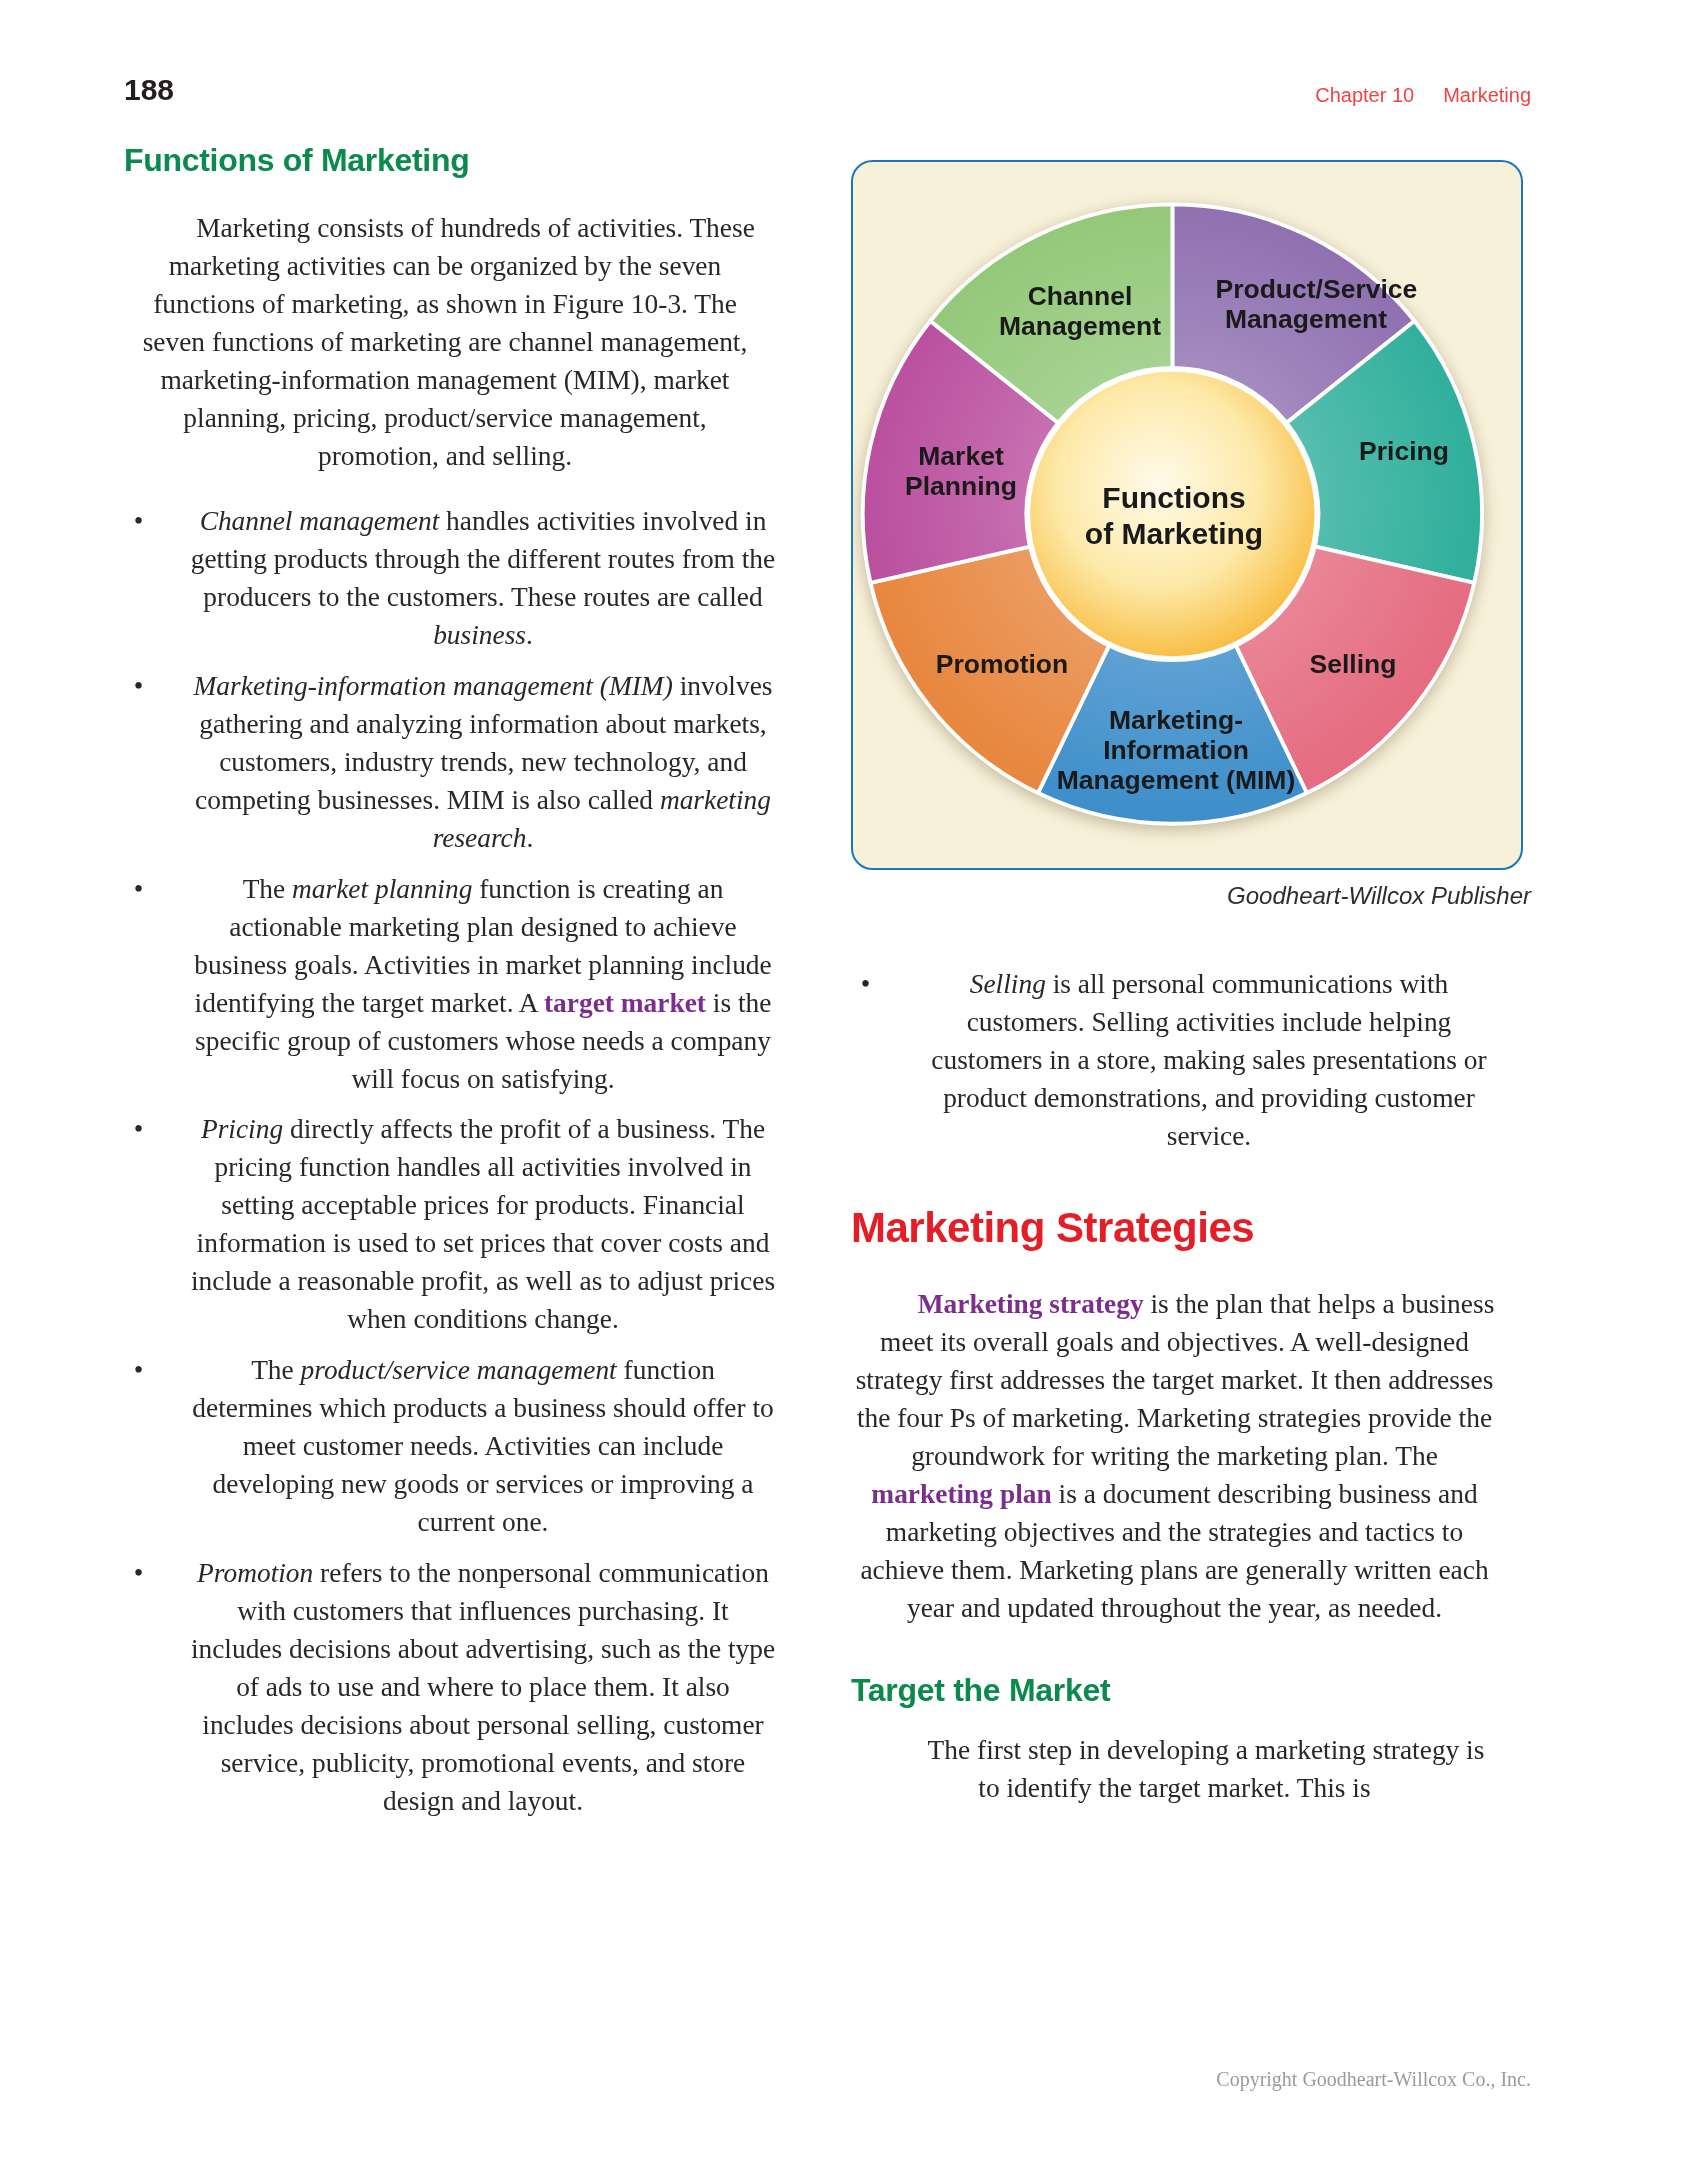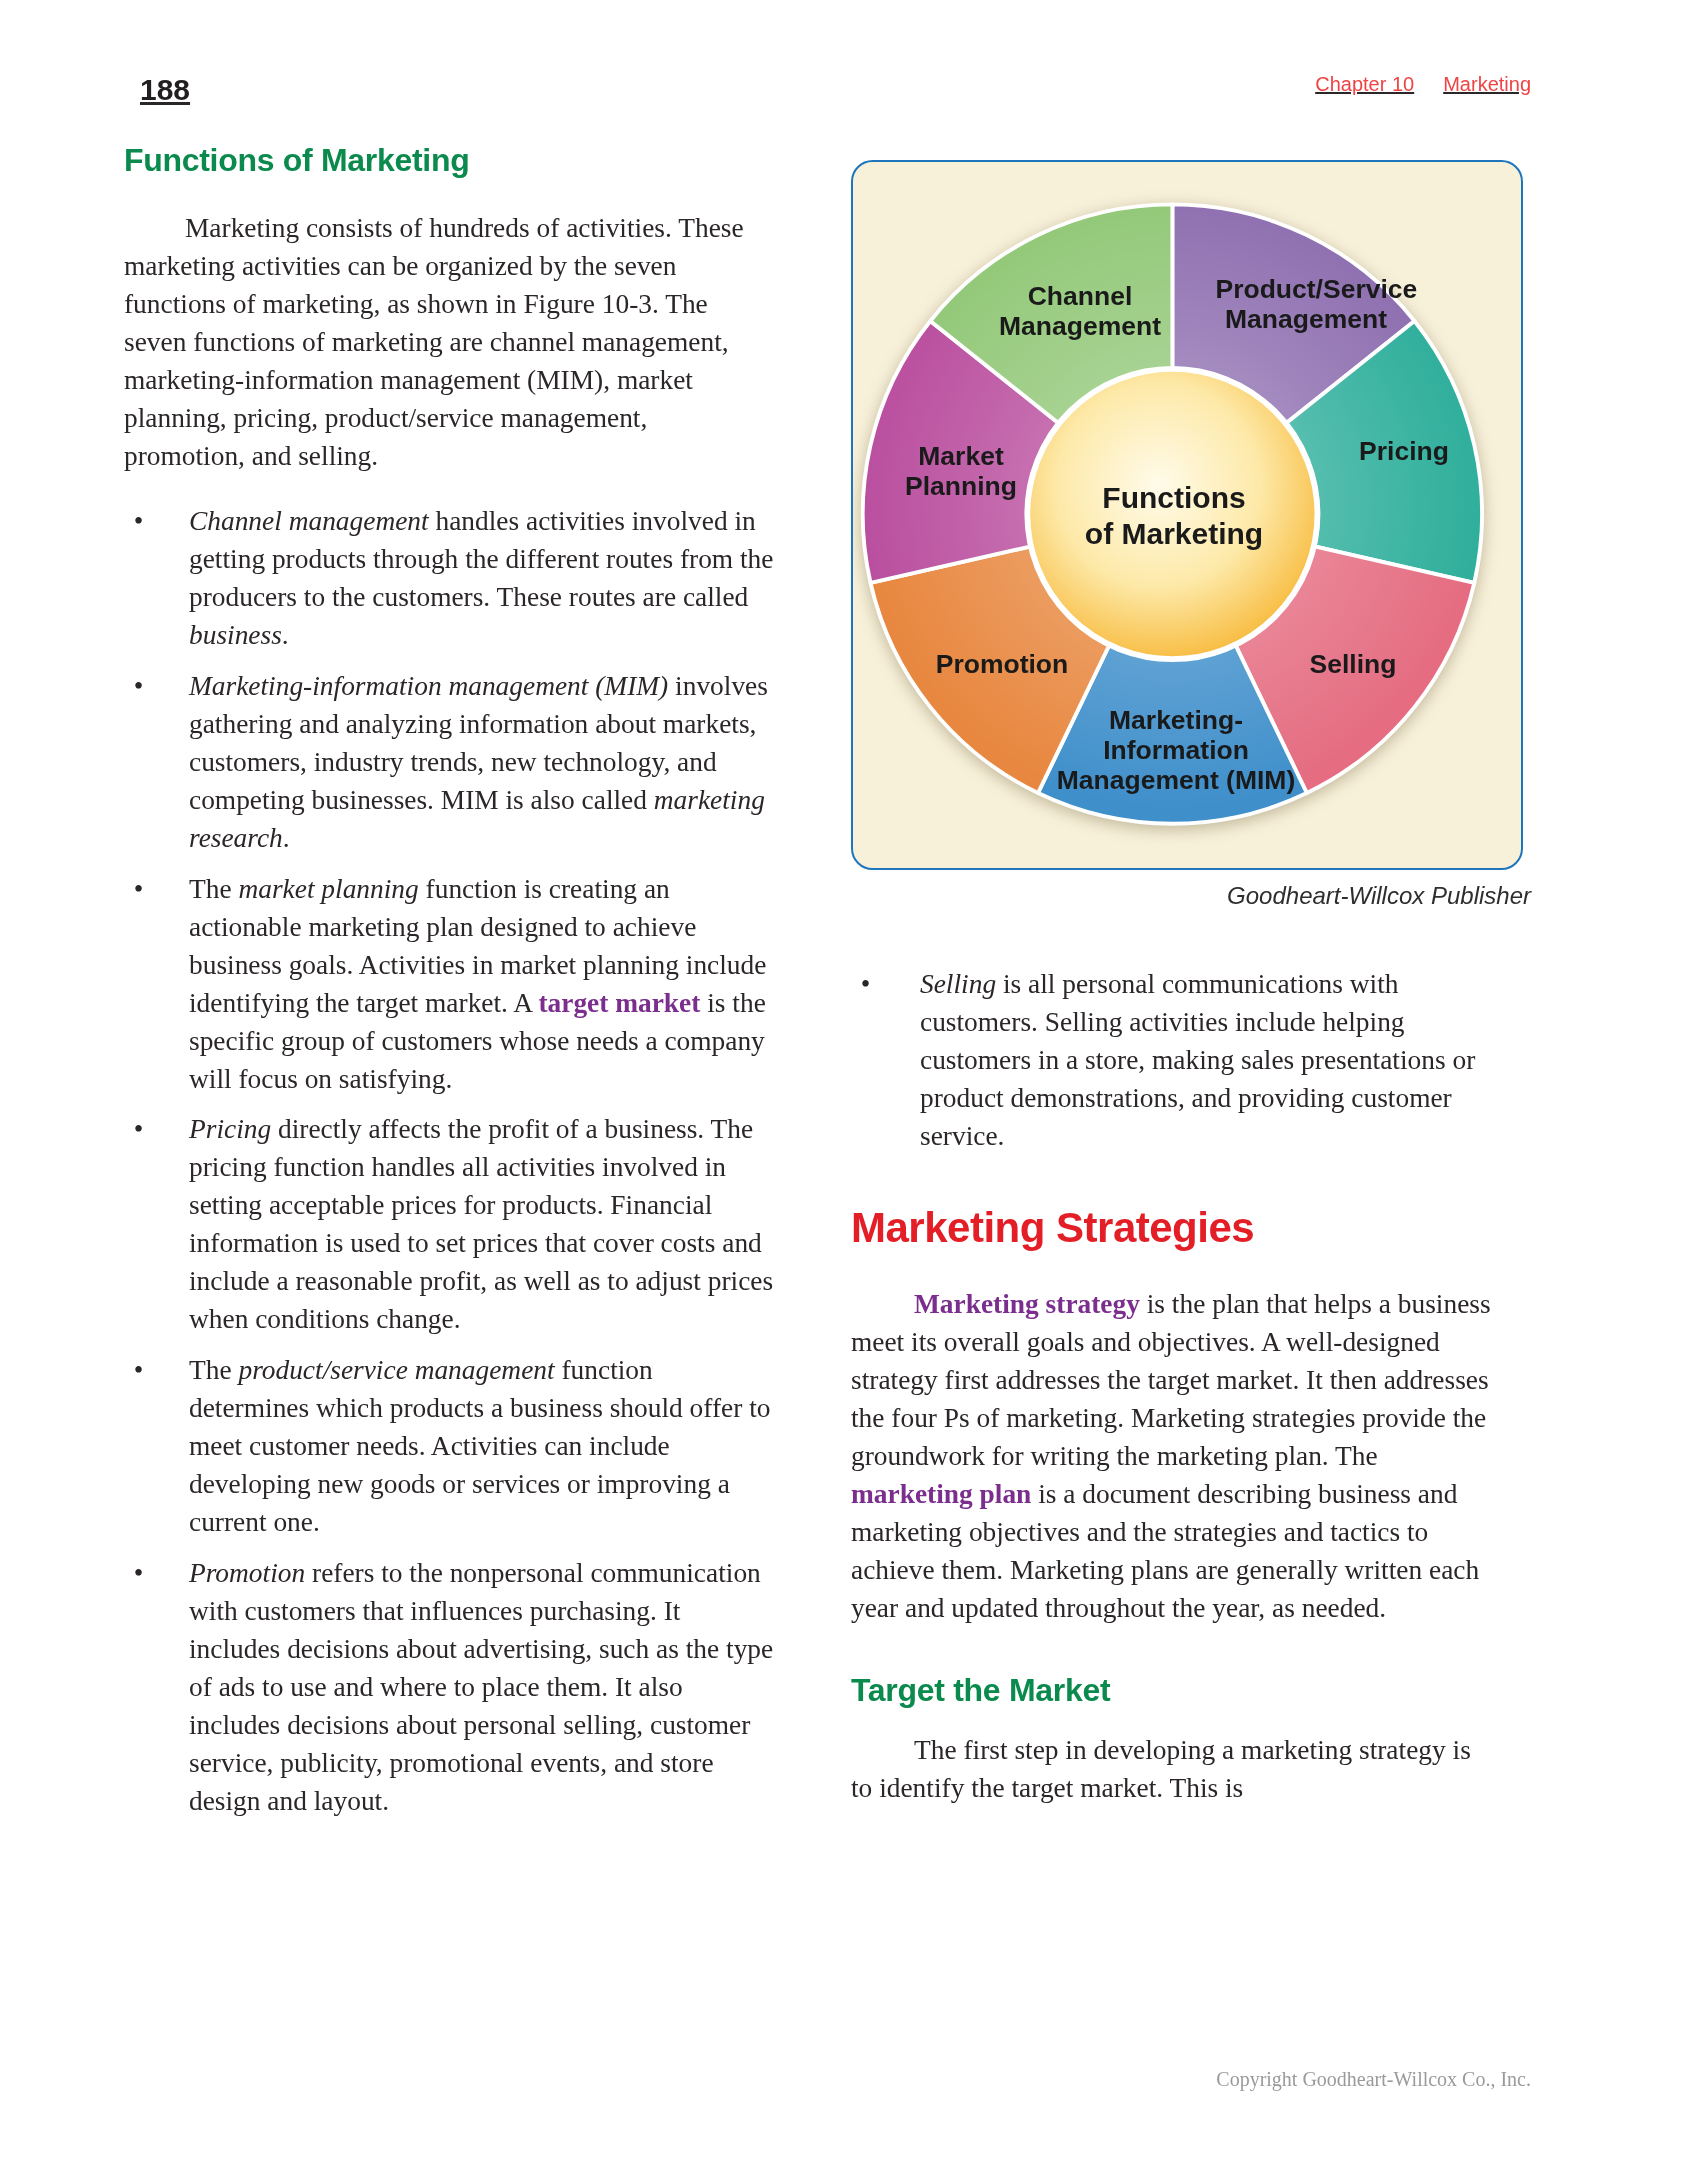--- a/index.html
+++ b/index.html
@@ -1,33 +1,33 @@
 <!DOCTYPE html>
 <html><head>
 <meta charset="utf-8">
 <style>
   html,body{margin:0;padding:0;}
   body{width:1699px;height:2174px;position:relative;background:#ffffff;
        font-family:"Liberation Serif",serif;color:#2b2627;}
-  .page-header{position:absolute;left:140px;right:168px;top:73px;
-       display:flex;justify-content:space-between;align-items:flex-start;
-       font-family:"Liberation Sans",sans-serif;text-decoration:underline;}
+  .page-header{position:absolute;left:124px;right:168px;top:73px;
+       display:flex;justify-content:space-between;align-items:flex-end;
+       font-family:"Liberation Sans",sans-serif;}
   .page-number{font-size:30px;font-weight:bold;color:#231f20;}
   .running-head{font-size:20px;color:#ef4444;}
   .running-head .subject{margin-left:29px;}
 
   .col-left{position:absolute;left:124px;top:142px;width:655px;}
   .col-right{position:absolute;left:851px;top:160px;width:680px;}
 
   .h-green{font-family:"Liberation Sans",sans-serif;font-weight:bold;
        font-size:32px;color:#0b8a4d;letter-spacing:-0.3px;margin:0;}
   .h-red{font-family:Liberation Sans, sans-serif;font-weight:bold;
        font-size:42px;color:#e31e26;margin:49px 0 0 0;letter-spacing:-0.5px;}
 
-  .body-text{font-size:27.4px;line-height:38px;}
+  .body-text{font-size:27.4px;line-height:38px;text-align:center;}
   .intro{margin-top:30px;text-indent:61px;width:642px;}
   .indent-para{margin-top:33px;text-indent:63px;width:647px;}
   .indent-para2{margin-top:22px;text-indent:63px;width:647px;}
 
   .bullet-list{margin-top:15.7px;}
   .bullet-item{position:relative;padding-left:65px;margin-bottom:12.7px;width:588px;}
   .col-right .bullet-item{margin-top:55px;padding-left:69px;width:578px;}
   .bullet-marker{position:absolute;left:9.8px;top:0;}
   .seg-italic{font-style:italic;}
   .seg-term{color:#7b2e8e;font-weight:bold;}

